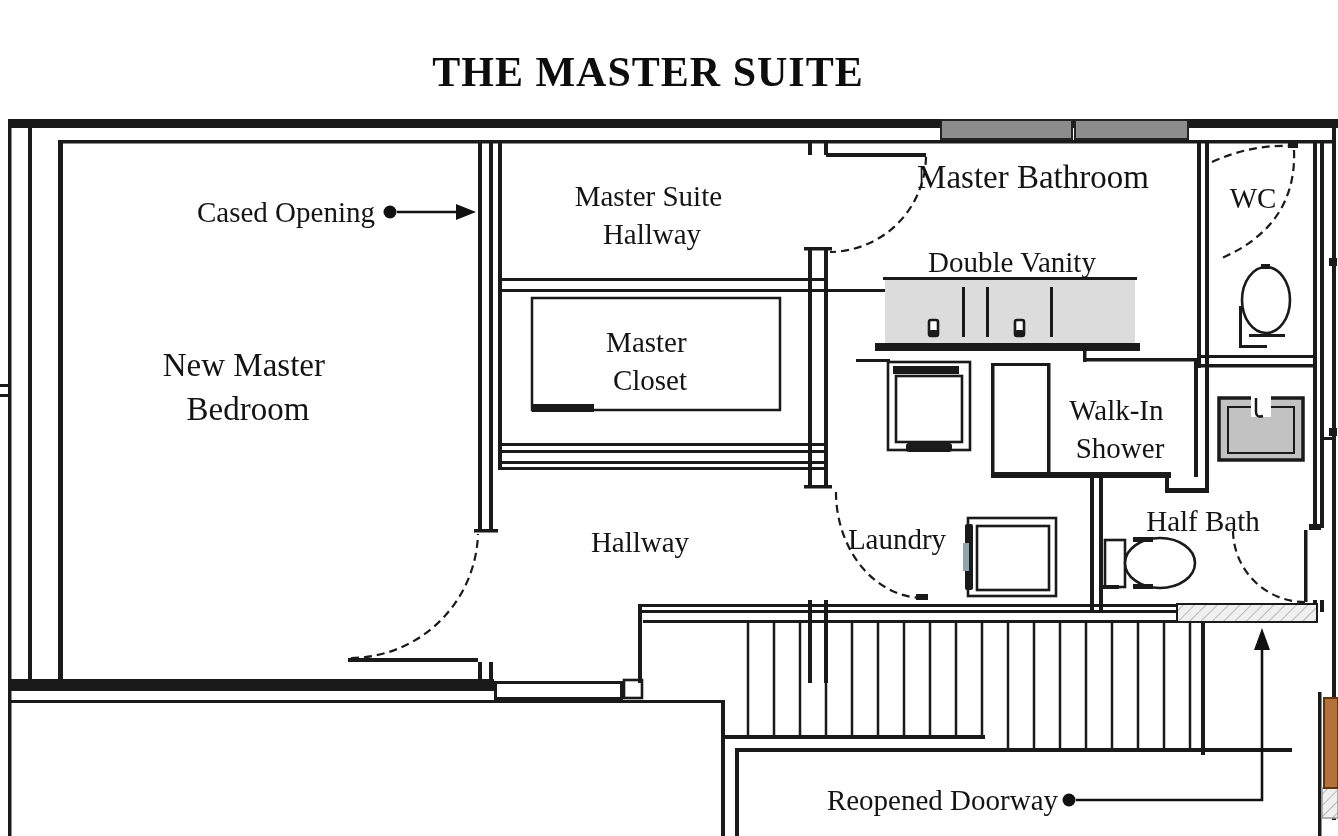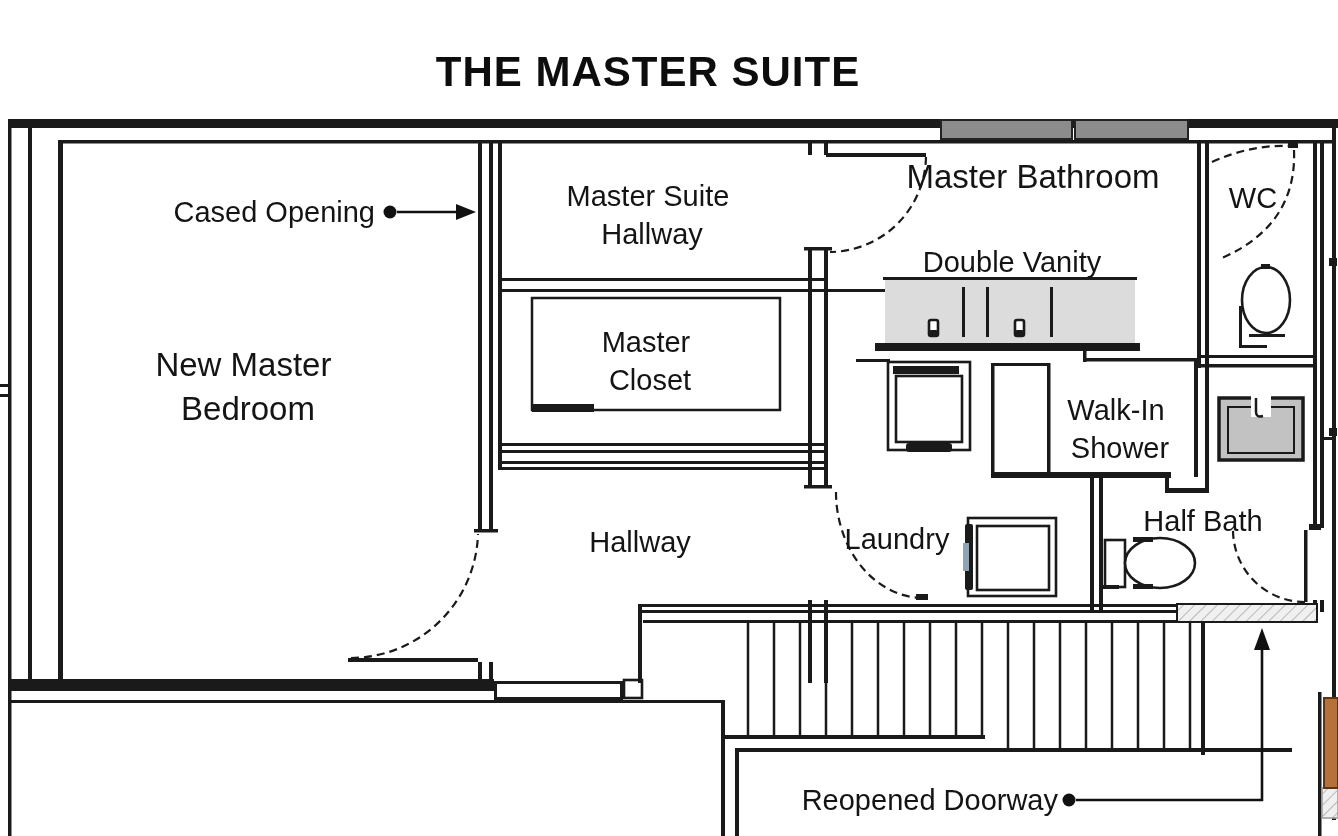--- a/index.html
+++ b/index.html
@@ -1,17 +1,17 @@
 <!DOCTYPE html>
 <html><head>
 <meta charset="utf-8">
 <style>
   html,body{margin:0;padding:0;background:#ffffff;}
   .stage{position:relative;width:1338px;height:836px;background:#fff;overflow:hidden;
-         font-family:Liberation Sans, sans-serif;}
+         font-family:Liberation Serif, serif;}
   svg{display:block}
   .wall{fill:#1a1a1a;}
   .thin{stroke:#1a1a1a;stroke-width:2.5;fill:none;}
   .door{stroke:#1a1a1a;stroke-width:2.2;fill:none;stroke-dasharray:8 5;}
   .fix{stroke:#1a1a1a;stroke-width:2.6;fill:#fff;}
   .label{fill:#141414;font-size:29px;text-anchor:middle;}
   .biglabel{fill:#141414;font-size:33px;text-anchor:middle;}
   .title{fill:#0d0d0d;font-size:42px;font-weight:bold;text-anchor:middle;letter-spacing:1px;}
   .ann{fill:#141414;font-size:29px;text-anchor:end;}
   .lead{stroke:#111;stroke-width:2.6;fill:none;}

